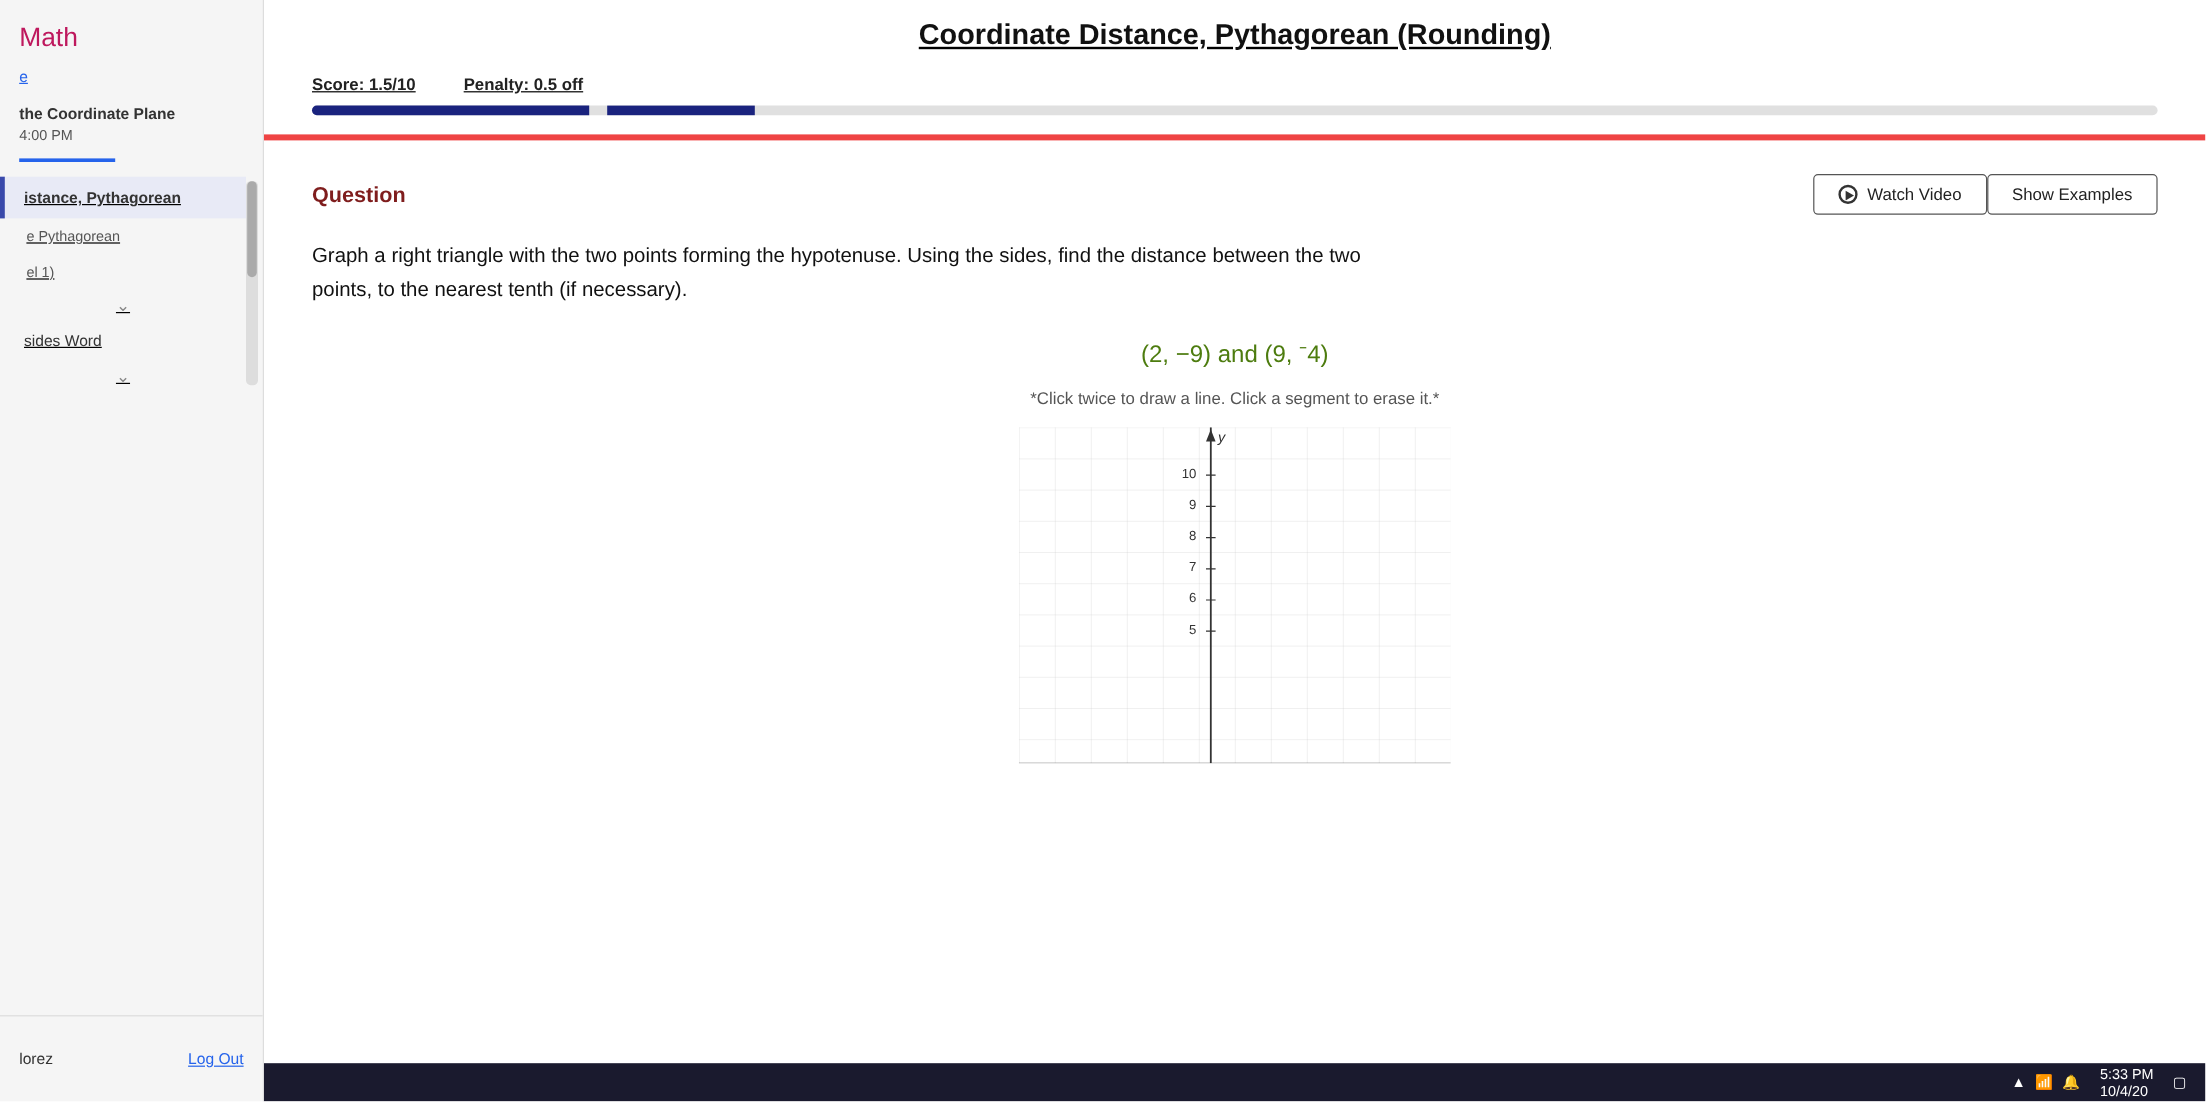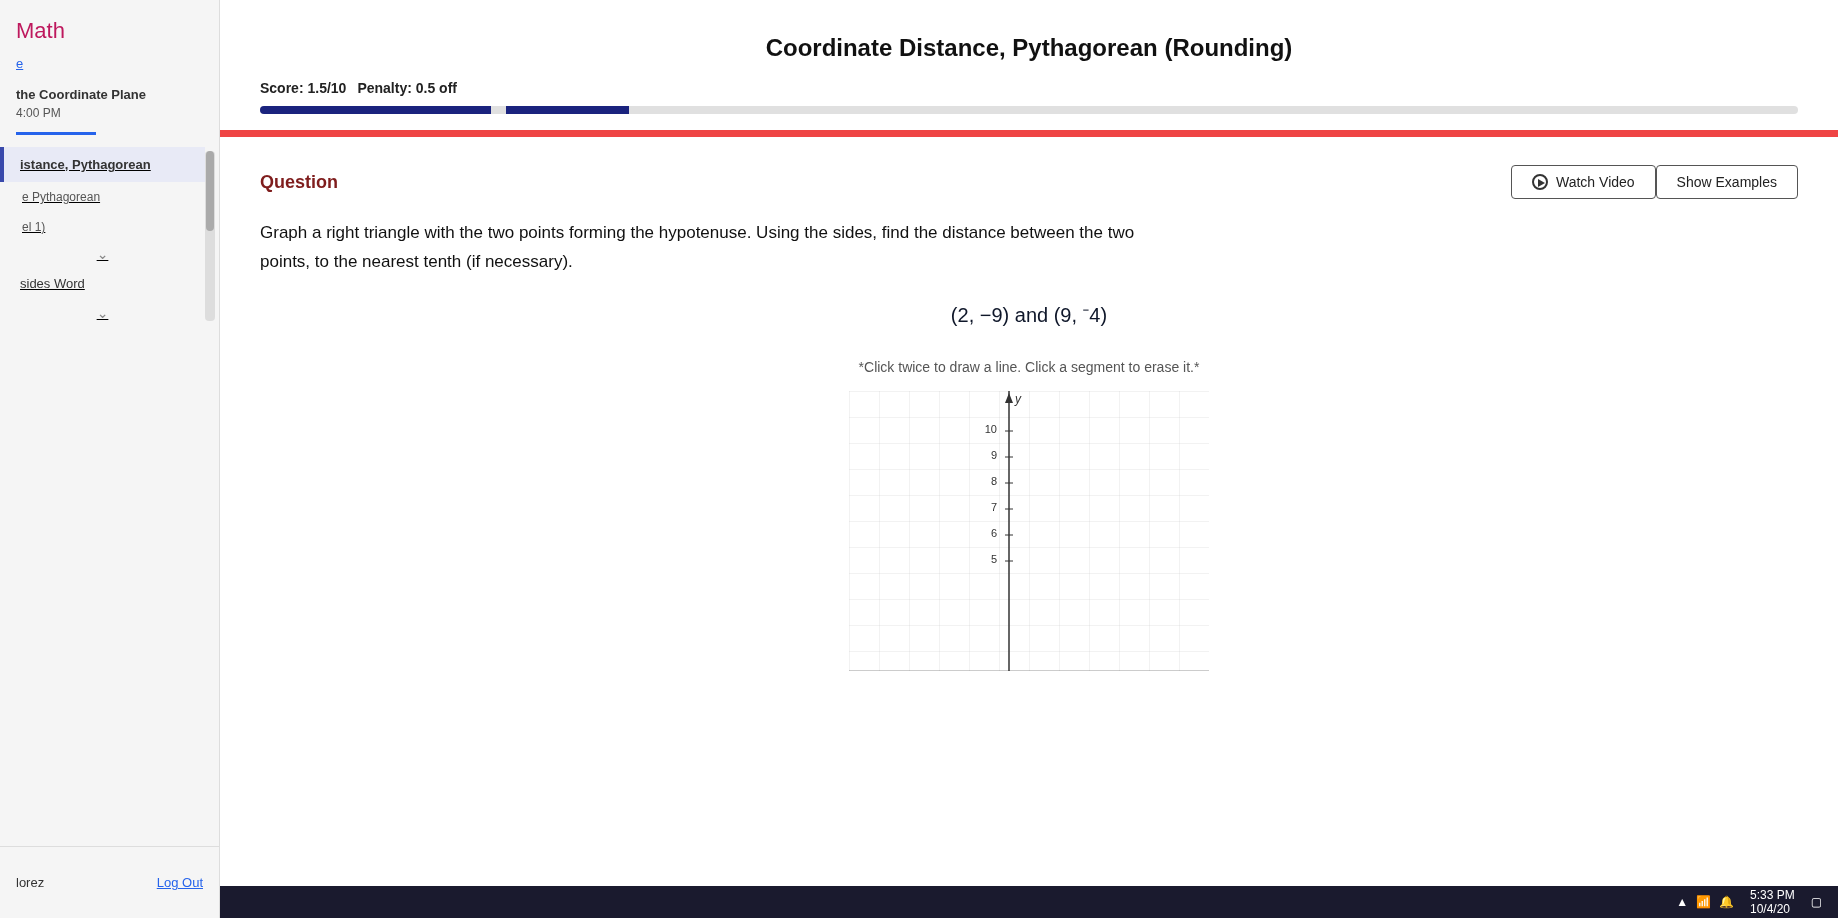--- a/index.html
+++ b/index.html
@@ -104,33 +104,34 @@
     
     .main {
       flex: 1;
       display: flex;
       flex-direction: column;
       overflow-y: auto;
       padding: 0;
     }
 
     .main-header {
-      padding: 34px 40px 16px 40px;
-      border-bottom: 7px solid #ef4444;
+      padding: 16px 40px 16px 40px;
+      border-bottom: 5px solid #ef4444;
+      text-decoration: underline;
     }
     .main-title {
       font-size: 24px;
       font-weight: bold;
       text-align: center;
       margin-bottom: 18px;
       color: #111;
     }
     .score-row {
       display: flex;
-      gap: 11px;
+      gap: 40px;
       margin-bottom: 10px;
     }
     .score-label {
       font-size: 14px;
       font-weight: bold;
       color: #222;
     }
     .penalty-label {
       font-size: 14px;
       font-weight: bold;
@@ -223,22 +224,22 @@
     .question-text {
       font-size: 17px;
       color: #111;
       line-height: 1.7;
       margin-bottom: 24px;
       max-width: 900px;
     }
     .question-points {
       font-size: 20px;
       text-align: center;
-      margin-bottom: 31px;
-      color: #0f172a;
+      margin-bottom: 16px;
+      color: #4d7c0f;
     }
     .question-instruction {
       font-size: 14px;
       color: #555;
       text-align: center;
       margin-bottom: 16px;
     }
 
     
     .coordinate-wrapper {

